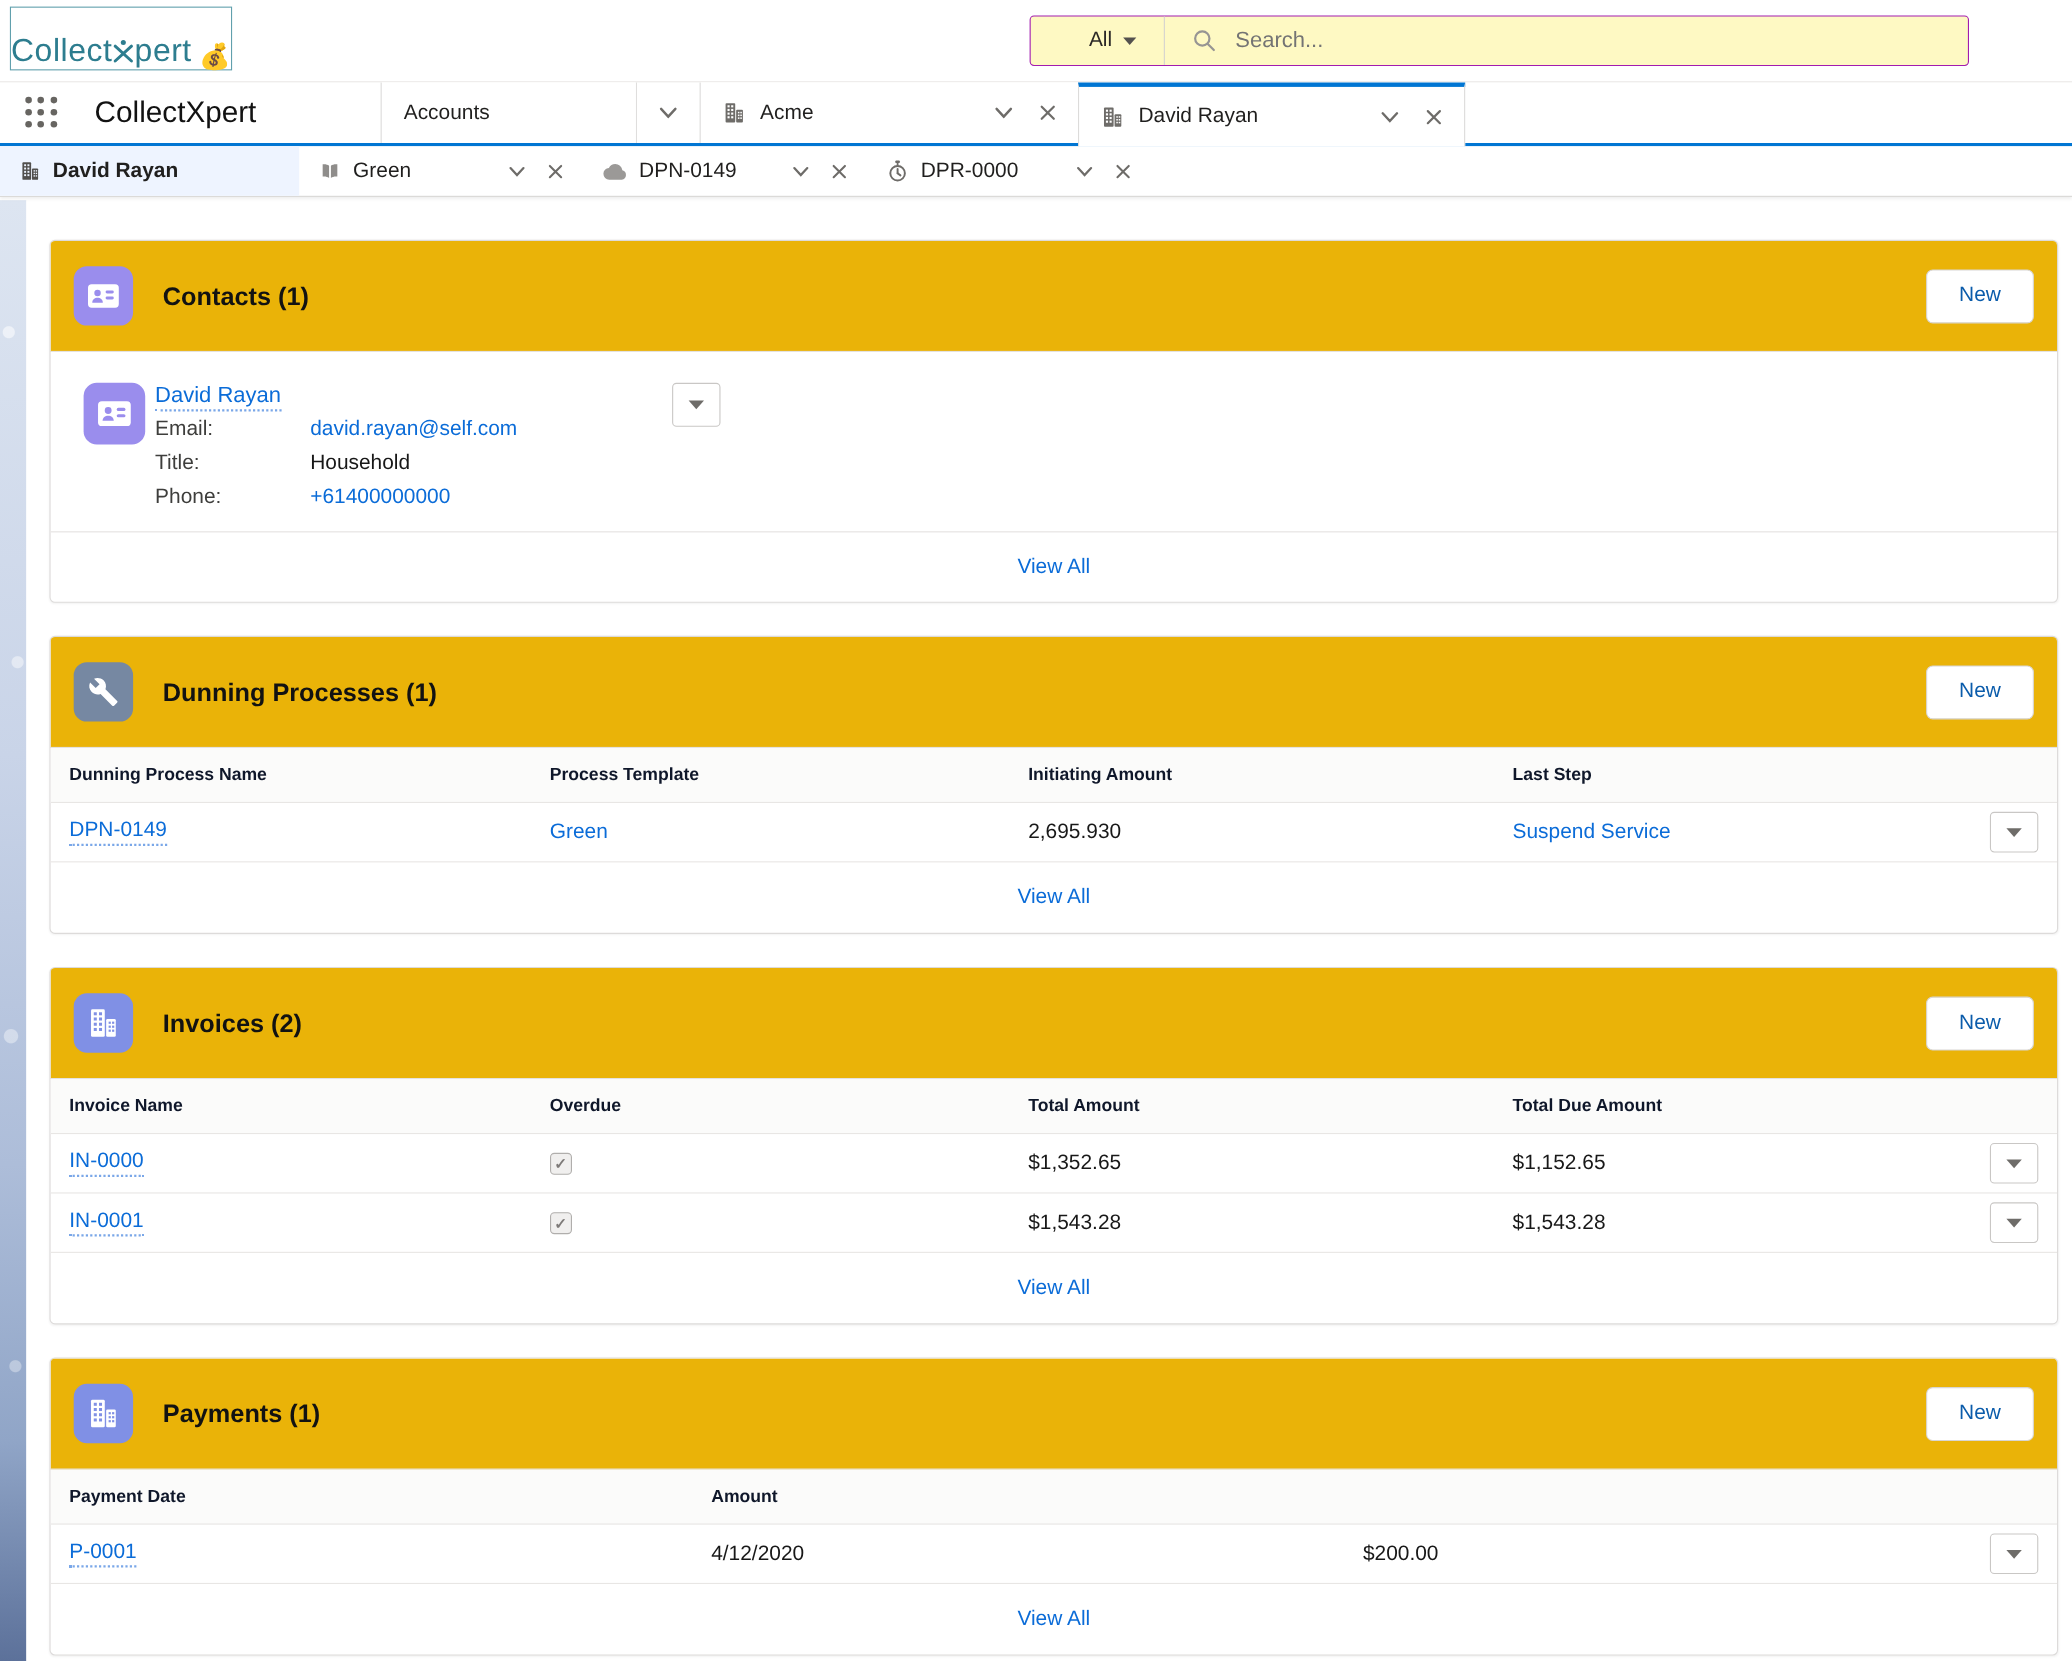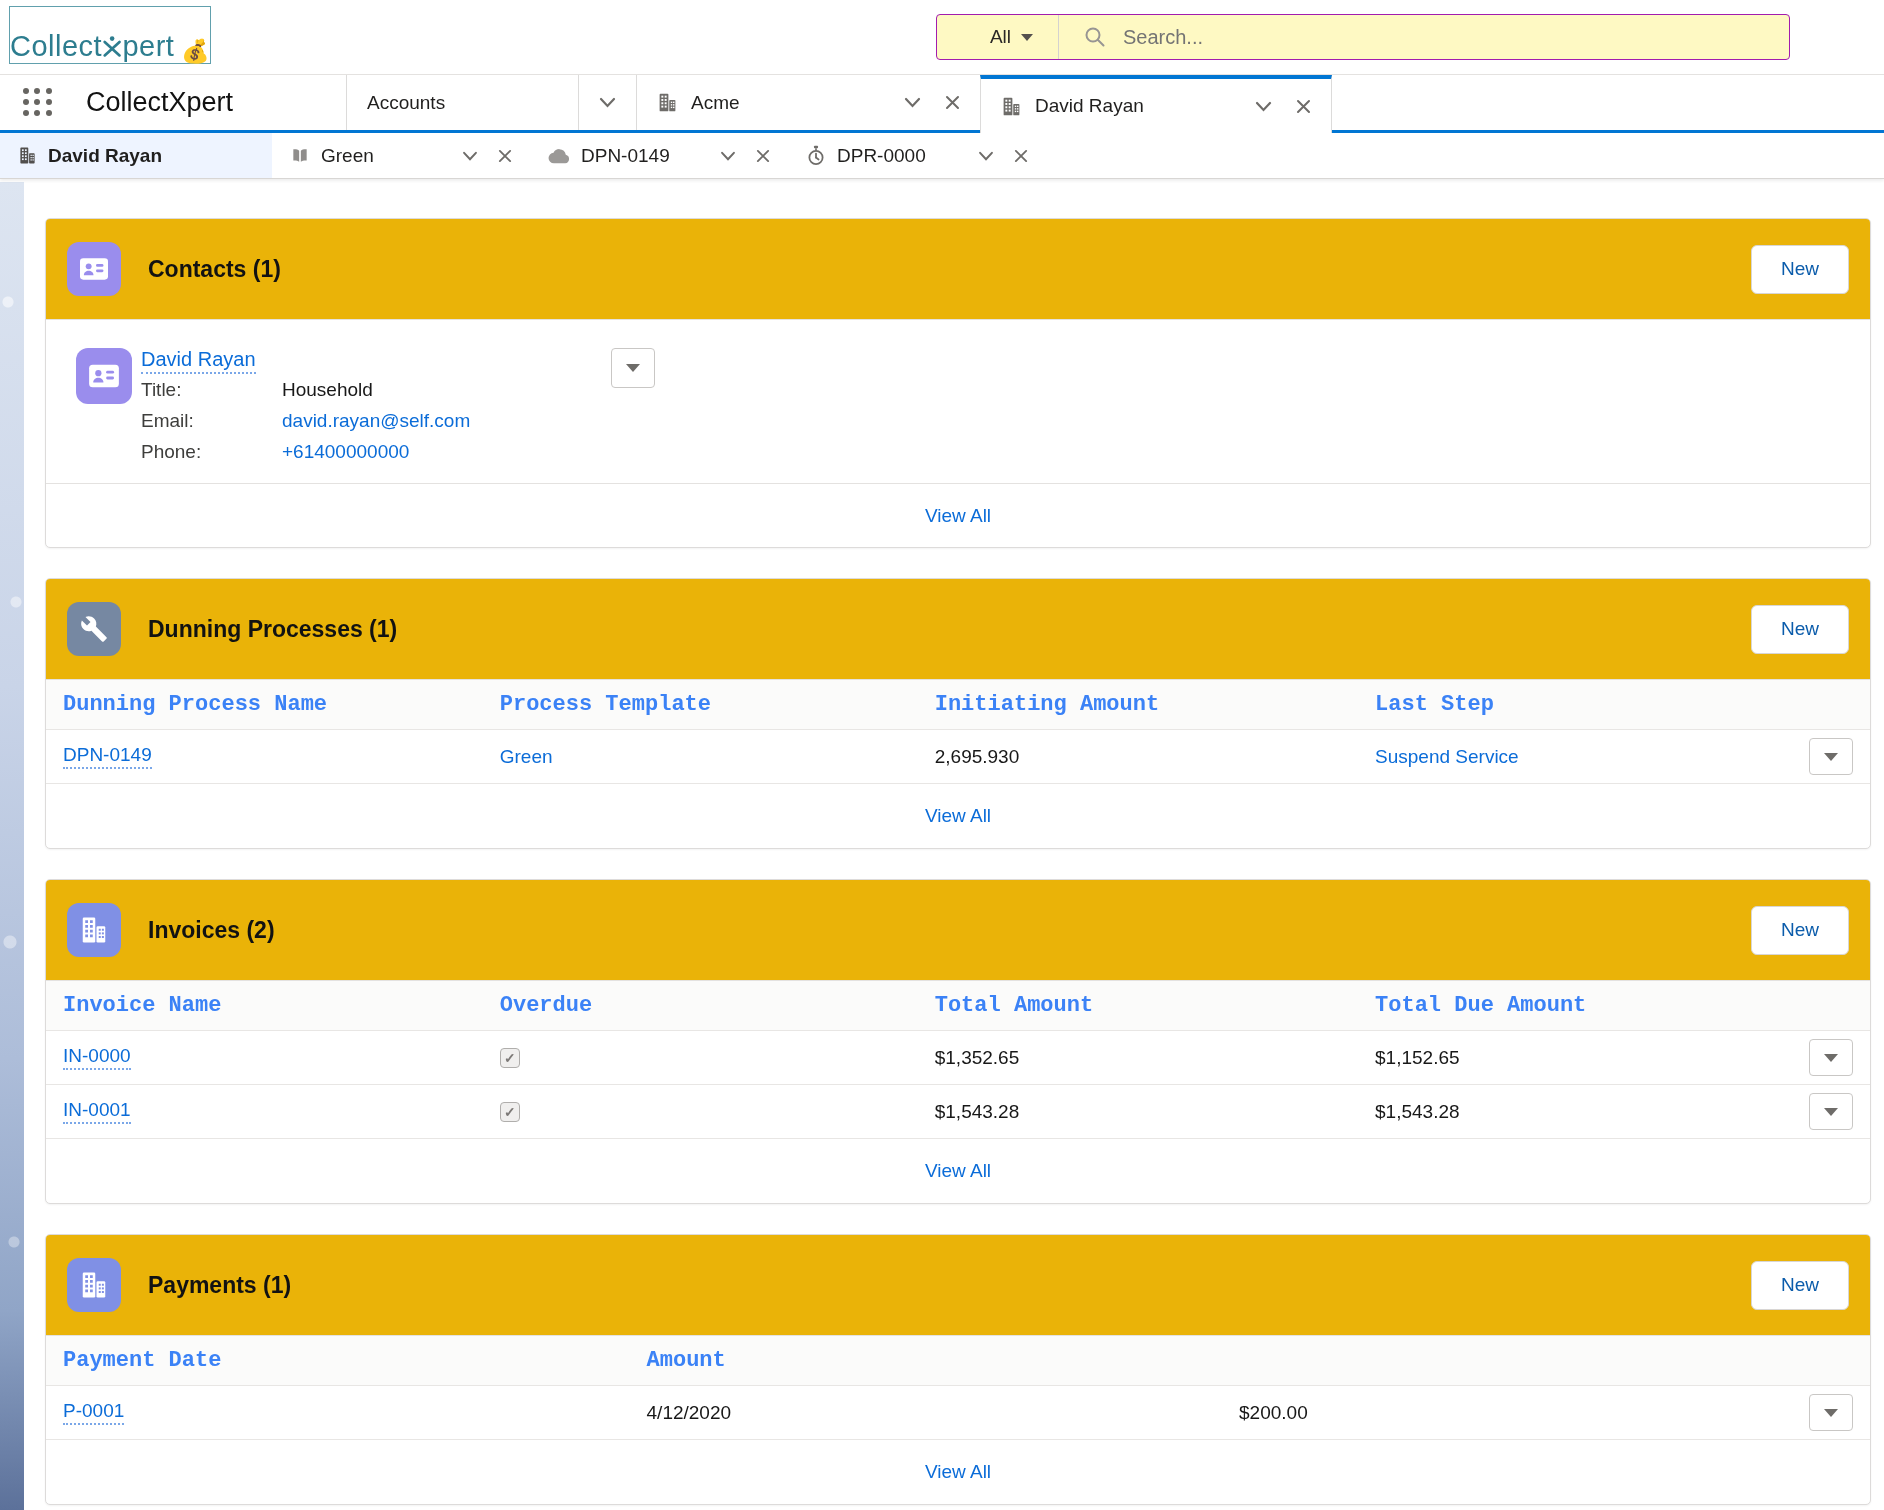--- a/index.html
+++ b/index.html
@@ -107,21 +107,21 @@
   .link { color:#0b6cd8; cursor:pointer; }
 
   .dd-btn { width:44px; height:40px; border:1px solid #c9c7c5; border-radius:4px; background:#fff; display:flex; align-items:center; justify-content:center; cursor:pointer; flex:none; }
   .dd-tri { width:0; height:0; border-left:7px solid transparent; border-right:7px solid transparent; border-top:8px solid #6e6c69; }
 
   
   .t-head, .t-row { display:grid; align-items:center; padding:0 17px; }
   .grid4 { grid-template-columns:24.4% 24.3% 24.6% auto 64px; }
   .grid3 { grid-template-columns:32.6% 33.1% auto 64px; }
   .t-head { height:50px; background:#fbfbfa; border-bottom:1px solid #e8e6e4; }
-  .t-head .th { font-size:22px; font-weight:700; color:#3b82f6; white-space:nowrap;font-family:Liberation Mono, monospace; }
+  .t-head .th { font-size:16px; font-weight:700; color:#0f172a; white-space:nowrap; }
   .t-row { height:54px; border-bottom:1px solid #e8e6e4; font-size:19px; }
   .rec-link { color:#0b6cd8; display:inline-block; border-bottom:2px dotted #7aa7e8; padding-bottom:1px; cursor:pointer; justify-self:start; }
   .cell-plain { color:#181818; }
   .t-row .dd-btn { width:44px; height:37px; justify-self:end; }
   .chk { width:20px; height:20px; border:1px solid #b0aeac; border-radius:4px; background:#f0efee; position:relative; cursor:default; }
   .chk::after { content:"✓"; position:absolute; inset:0; display:flex; align-items:center; justify-content:center; font-size:14px; font-weight:700; color:#7d7a78; }
 </style>
 </head>
 <body>
 
@@ -365,26 +365,26 @@
             <rect x="1.5" y="4" width="21" height="16" rx="2.5" fill="#ffffff"></rect>
             <circle cx="8" cy="10" r="2.2" fill="#9a8ded"></circle>
             <path d="M4.4 16.6c0-2.1 1.7-3.3 3.6-3.3s3.6 1.2 3.6 3.3z" fill="#9a8ded"></path>
             <rect x="13.5" y="8.3" width="5.6" height="2" rx="1" fill="#9a8ded"></rect>
             <rect x="13.5" y="12.4" width="5.6" height="2" rx="1" fill="#9a8ded"></rect>
           </svg>
         </div>
         <div class="contact-info">
           <a class="contact-name">David Rayan</a>
           <div class="detail-row">
+            <span class="detail-label">Email:</span>
+            <a class="detail-value link">david.rayan@self.com</a>
+          </div>
+          <div class="detail-row">
             <span class="detail-label">Title:</span>
             <span class="detail-value">Household</span>
-          </div>
-          <div class="detail-row">
-            <span class="detail-label">Email:</span>
-            <a class="detail-value link">david.rayan@self.com</a>
           </div>
           <div class="detail-row">
             <span class="detail-label">Phone:</span>
             <a class="detail-value link">+61400000000</a>
           </div>
         </div>
         <div class="dd-btn">
           <span class="dd-tri"></span>
         </div>
       </div>

